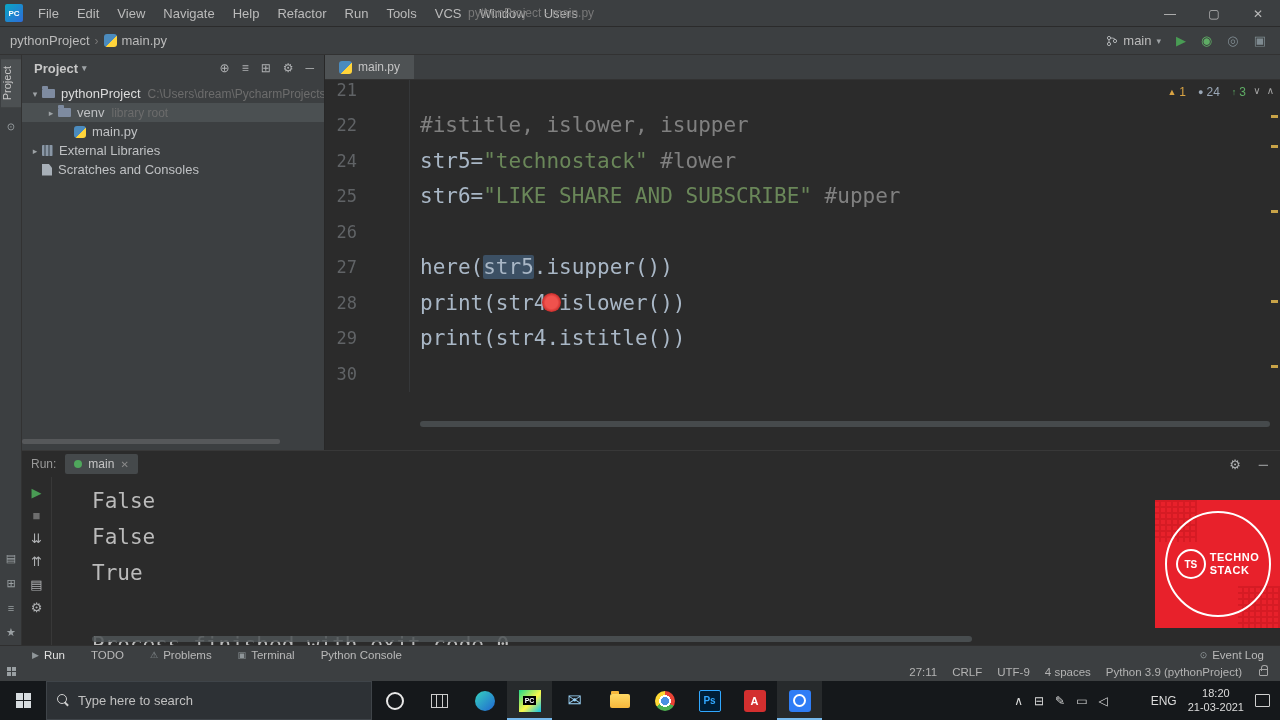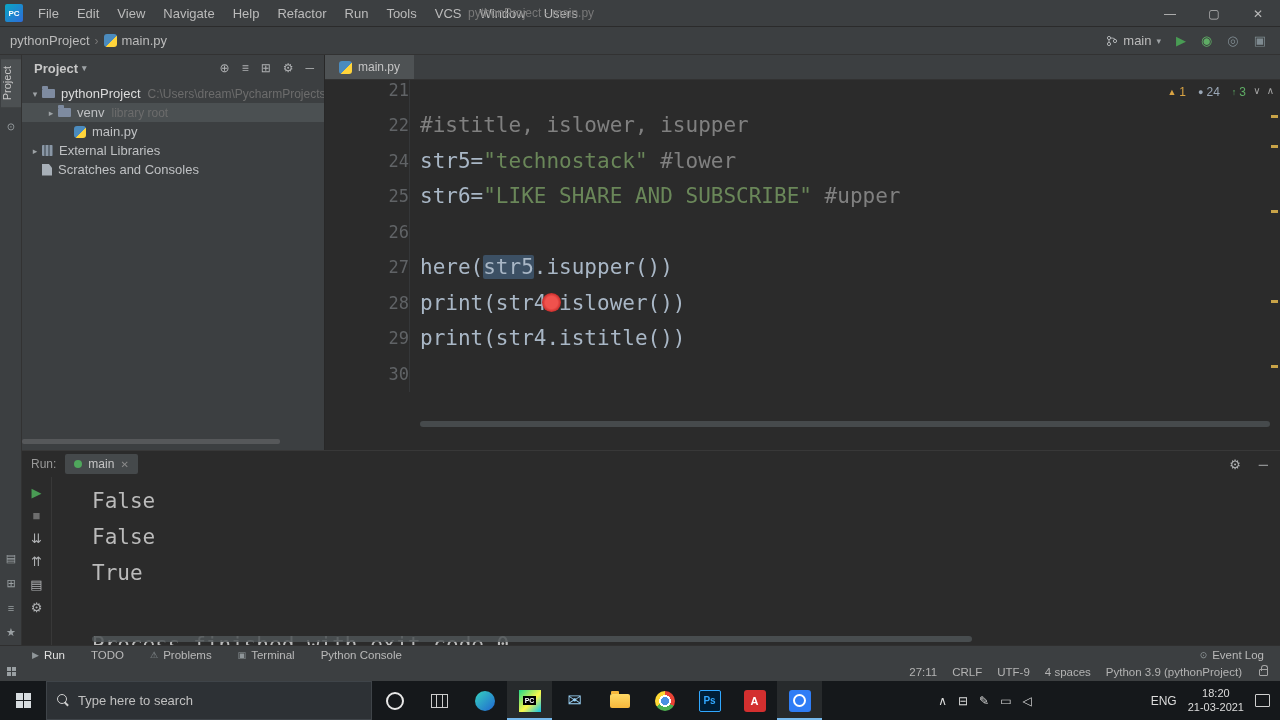--- a/index.html
+++ b/index.html
@@ -63,21 +63,21 @@
   #pp-hscroll{position:absolute;left:0;top:384px;width:258px;height:5px;background:#5a5d5f;border-radius:2px;opacity:.85}
 
   
   #editor{position:absolute;left:325px;top:55px;width:955px;height:395px;background:#2b2b2b;overflow:hidden;z-index:3}
   #editor-tabs{height:25px;background:#3c3f41;border-bottom:1px solid #323232;display:flex;align-items:stretch}
   .ed-tab{display:flex;align-items:center;gap:6px;padding:0 14px;background:#4e5254;color:#c4c4c4;font-size:12px}
   #code-area{position:relative;height:370px;overflow:hidden}
   #code-lines{margin-top:-8px}
   .code-line{display:flex;height:35.5px;align-items:center;font-family:"DejaVu Sans Mono",monospace}
   .gutter{flex:0 0 85px;height:100%;display:flex;align-items:center;justify-content:flex-end;
-    color:#606366;font-size:17px;border-right:1px solid #353739}
+    padding-right:52px;color:#606366;font-size:17px;border-right:1px solid #353739}
   .code{padding-left:10px;font-size:21px;white-space:pre}
   .tk-plain{color:#a9b7c6}
   .tk-string{color:#6a8759}
   .tk-comment{color:#808080}
   .tk-hl{background:#3c5064;border-radius:2px}
   #click-dot{position:absolute;left:217px;top:213px;width:19px;height:19px;border-radius:50%;z-index:20;
     background:radial-gradient(circle,#f0524d 0 45%,#c62a28 72%,rgba(198,42,40,.35) 100%)}
   #inspections{position:absolute;top:5px;right:34px;display:flex;align-items:center;gap:12px;font-size:12px;z-index:6}
   .insp{display:flex;align-items:center;gap:3px}
   #insp-chevrons{position:absolute;top:5px;right:6px;display:flex;gap:6px;color:#a5a5a5;font-size:10px;z-index:6}
@@ -162,21 +162,21 @@
     background:radial-gradient(circle at 50% 50%,#4a90e2 0 4px,#fff 4px 6px,transparent 6px),
     conic-gradient(#ea4335 0 33%,#4caf50 33% 66%,#fdd835 66% 100%)}
   .ic-ps{width:22px;height:22px;background:#001e36;border:1px solid #31a8ff;color:#31a8ff;
     font-weight:bold;font-size:10px;display:flex;align-items:center;justify-content:center;border-radius:2px}
   .ic-acrobat{width:22px;height:22px;background:#d32f2f;color:#fff;font-weight:bold;font-size:11px;
     display:flex;align-items:center;justify-content:center;border-radius:3px}
   .ic-camera{width:22px;height:22px;background:#2f7df6;border-radius:3px;display:flex;align-items:center;justify-content:center}
   .ic-camera::before{content:"";width:9px;height:9px;border:2px solid #fff;border-radius:50%}
   #tb-tray{margin-left:auto;display:flex;align-items:center;gap:11px;padding-right:10px;font-size:12px;color:#dcdcdc}
   #tray-icons{display:flex;align-items:center;gap:11px;font-size:12px}
-  #tb-lang{margin-left:108px}
+  #tb-lang{margin-left:32px}
   #tb-clock{text-align:center;font-size:11px;line-height:1.25}
   #tb-notif{width:15px;height:13px;border:1px solid #cfcfcf;border-radius:1px}
 </style>
 </head>
 <body>
 
 <div id="app">
 
   <div id="menubar" class="bar">
     <span class="logo">PC</span>
@@ -377,20 +377,29 @@
         <span style="color: rgb(110, 110, 110);">■</span>
         <span style="color: rgb(175, 177, 179);">⇊</span>
         <span style="color: rgb(175, 177, 179);">⇈</span>
         <span style="color: rgb(175, 177, 179);">▤</span>
         <span style="color: rgb(175, 177, 179);">⚙</span>
       </div>
     <div id="run-output"><div class="out-line">False</div><div class="out-line">False</div><div class="out-line">True</div><div class="out-line">&nbsp;</div><div class="out-line">Process finished with exit code 0</div></div>
     <div id="run-hscroll"></div>
   </div>
 
+  <div id="watermark">
+    <div id="wm-circle">
+      <span id="wm-ts">TS</span>
+      <span id="wm-text">
+        <span>TECHNO</span><br>
+        <span>STACK</span>
+      </span>
+    </div>
+  </div>
 
   <div id="toolwindow-bar" class="bar">
     <span style="display:flex;gap:26px" id="twb-left">
         <span class="twb-item active">
           <span class="twb-glyph">▶</span>
           <span>Run</span>
         </span>
         <span class="twb-item">
           <span>TODO</span>
         </span>

